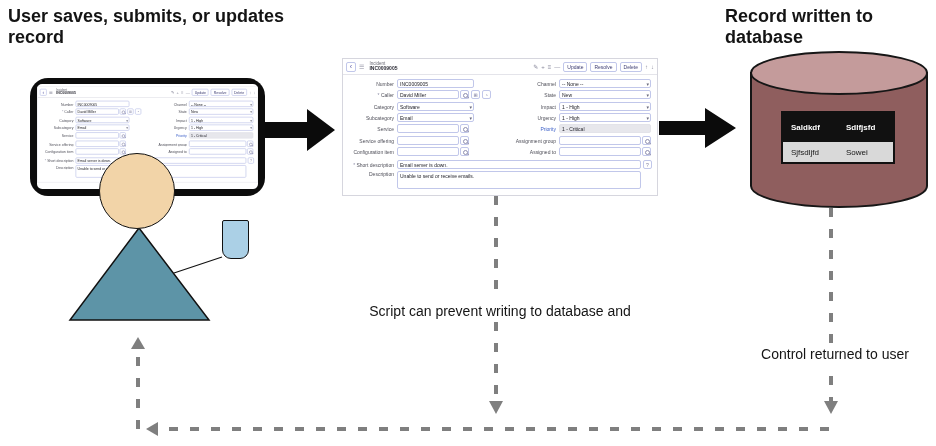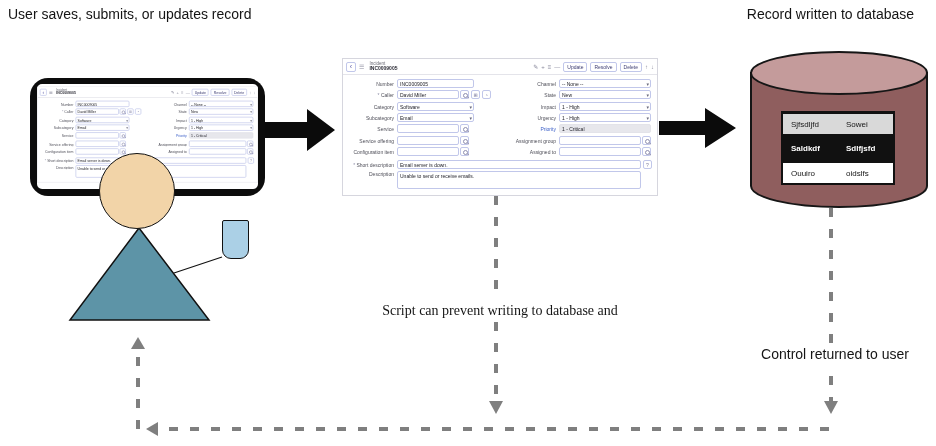--- a/index.html
+++ b/index.html
@@ -1,27 +1,27 @@
 <!DOCTYPE html>
 <html><head>
 <meta charset="utf-8">
 <style>
   html,body{margin:0;padding:0;background:#fff;}
   .canvas{position:relative;width:936px;height:446px;background:#fff;overflow:hidden;
           font-family:"Liberation Sans",sans-serif;color:#151515;}
 
   
-  .big-label{position:absolute;font-size:14px;color:#141414;z-index:2;}
+  .big-label{position:absolute;font-size:18px;color:#141414;z-index:2;font-weight:bold;}
   .t-left{left:8px;top:6px;width:300px;}
   .t-mid{left:347px;top:4px;width:300px;text-align:center;line-height:20px;}
-  .t-right{left:725px;top:6px;width:211px;text-align:center;}
+  .t-right{left:725px;top:6px;width:211px;text-align:left;}
 
   .flow-label{position:absolute;z-index:2;background:#fff;font-size:14px;color:#151515;
               text-align:center;line-height:18px;padding:1px 3px;}
-  .fl-script{left:334px;top:301px;width:326px;font-family:Liberation Serif, serif;}
+  .fl-script{left:334px;top:301px;width:326px;}
   .fl-control{left:727px;top:344px;width:210px;}
 
   
   .diagram-svg{position:absolute;left:0;top:0;z-index:1;}
 
   
   .monitor{position:absolute;left:30px;top:78px;width:235px;height:118px;background:#0c0c0c;
            border-radius:18px;z-index:2;}
   .monitor-screen{position:absolute;left:7px;top:6px;width:221px;height:105px;background:#fff;
                   border-radius:5px;overflow:hidden;}
@@ -318,27 +318,23 @@
       <span class="ffield w244">Email server is down.</span>
       <span class="mini-btn">?</span>
     </div>
     <div class="frow col-a" style="top:112px;width:310px;height:18px;align-items:flex-start">
       <span class="flabel">Description</span>
       <span class="ffield ftextarea w244">Unable to send or receive emails.</span>
     </div>
   </div>
 
   <div class="db-table">
+    <div class="db-row db-head">
+      <span class="db-cell">Saldkdf</span>
+      <span class="db-cell">Sdlfjsfd</span>
+    </div>
     <div class="db-row alt">
       <span class="db-cell">Sjfsdljfd</span>
       <span class="db-cell">Sowei</span>
     </div>
-    <div class="db-row db-head">
-      <span class="db-cell">Saldkdf</span>
-      <span class="db-cell">Sdlfjsfd</span>
-    </div>
-    <div class="db-row">
-      <span class="db-cell">Ouuiro</span>
-      <span class="db-cell">oidslfs</span>
-    </div>
   </div>
 
 </div>
 
 </body></html>

